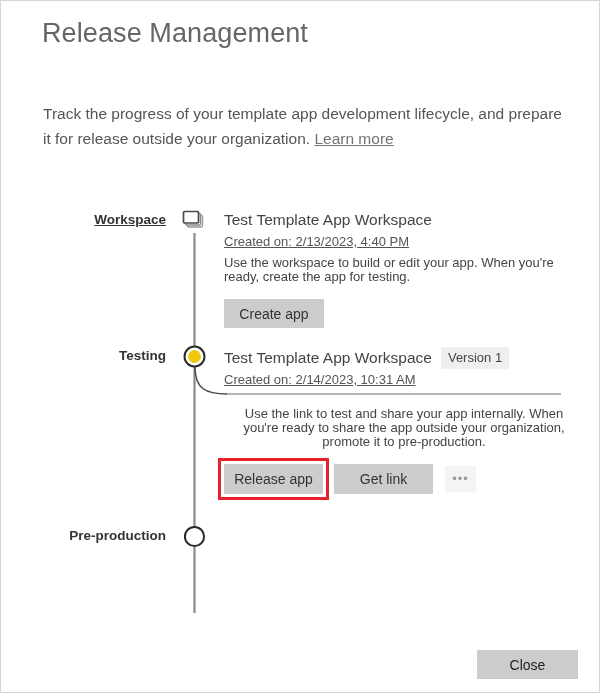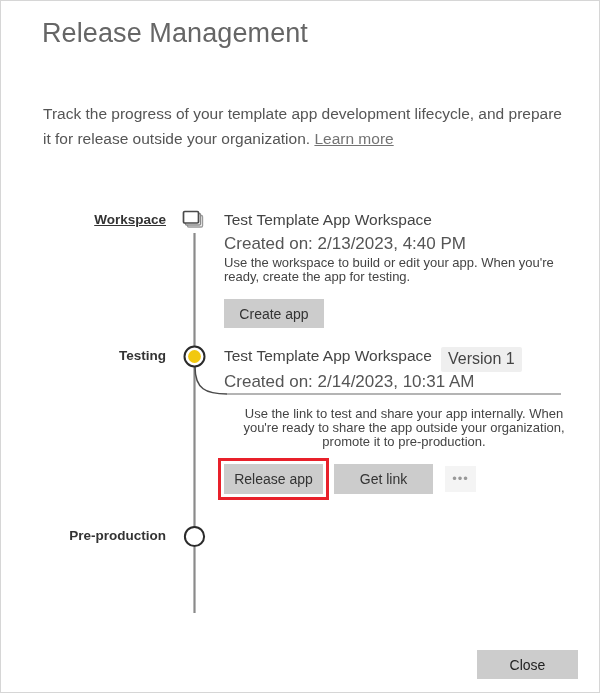--- a/index.html
+++ b/index.html
@@ -93,40 +93,42 @@
     left: 182px;
     top: 524px;
     width: 23px;
     height: 23px;
   }
 
   
   .stage-title-row {
     position: absolute;
     display: flex;
+    align-items: center;
     gap: 9px;
   }
   .stage-title {
     font-size: 15.5px;
     color: #444444;
     white-space: nowrap;
   }
   .version-badge {
-    font-size: 16px;
+    font-size: 13px;
     color: #444444;
     background: #efefef;
     padding: 3px 7px 4px 7px;
     border-radius: 2px;
     white-space: nowrap;
   }
   .stage-meta {
     position: absolute;
-    font-size: 17px;
+    font-size: 13px;
     color: #555555;
     white-space: nowrap;
+    text-decoration: underline;
   }
   .stage-desc {
     position: absolute;
     width: 340px;
     font-size: 13px;
     line-height: 14px;
     color: #444444;
   }
 
   

